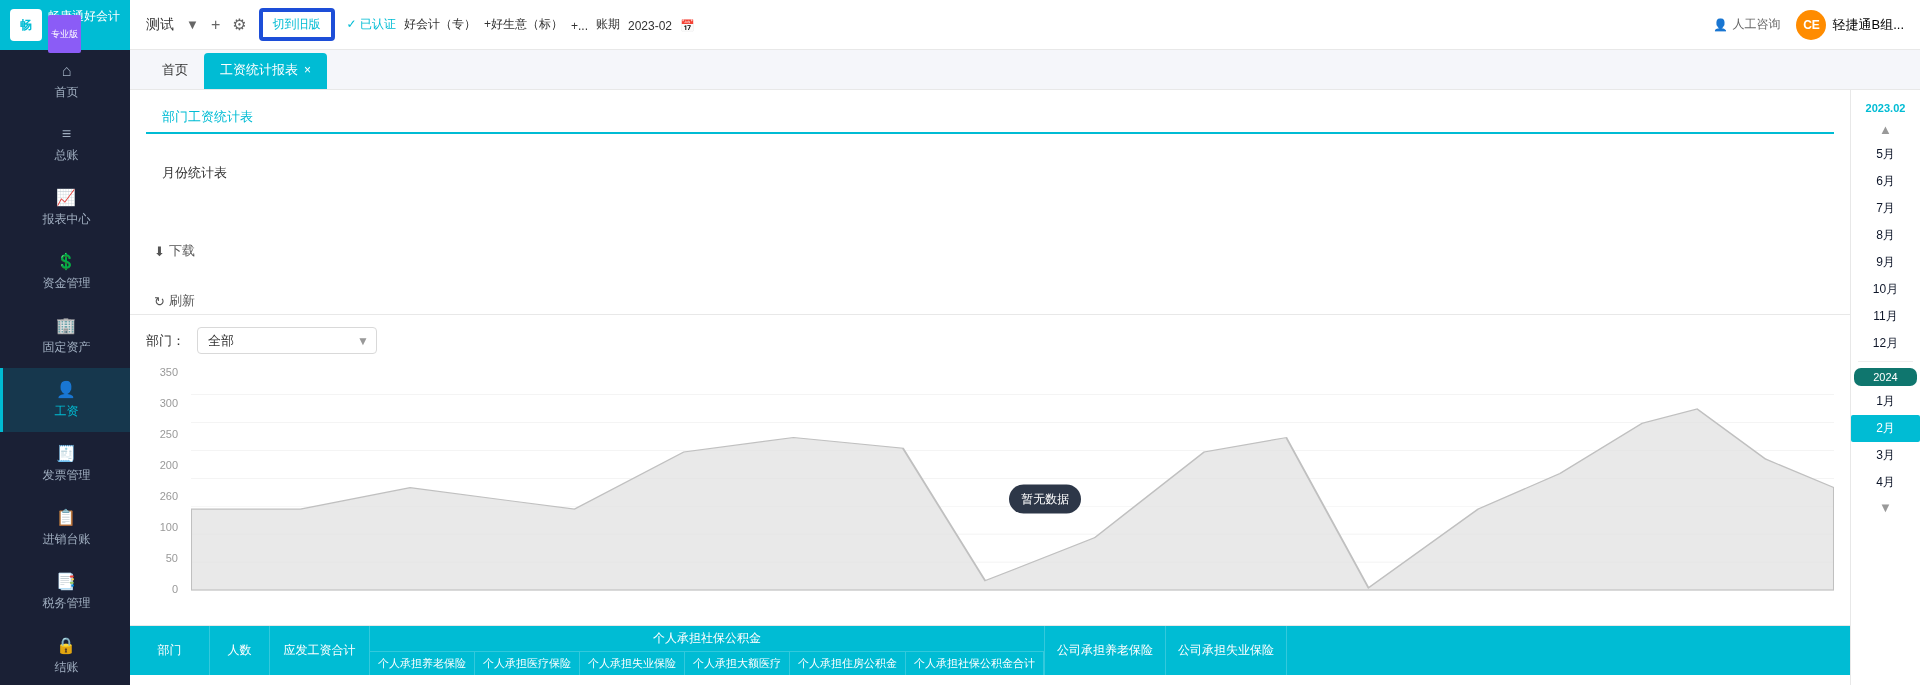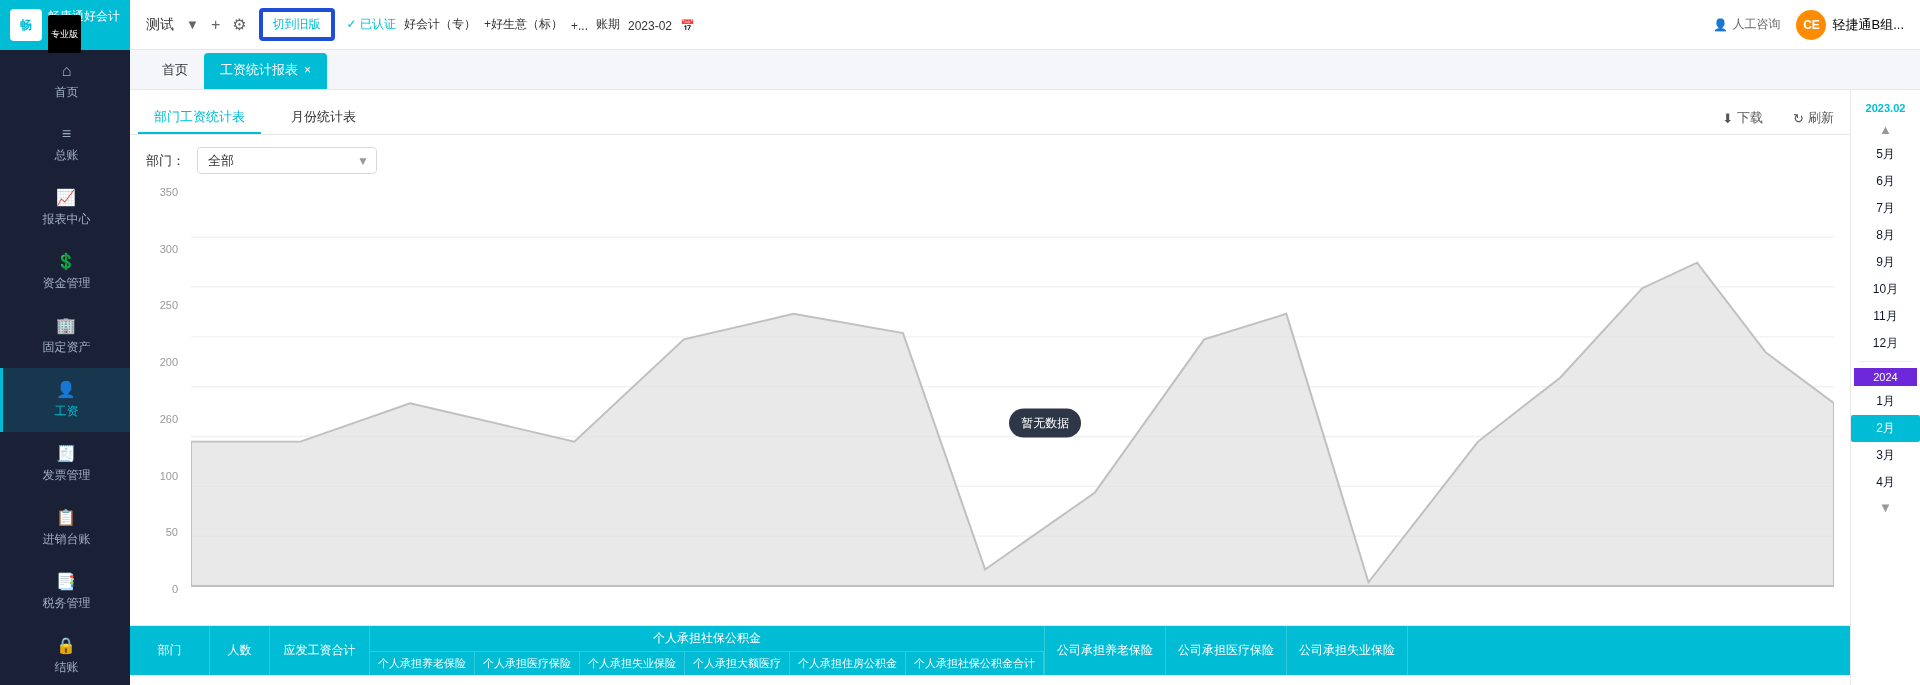--- a/index.html
+++ b/index.html
@@ -24,21 +24,21 @@
       height: 50px;
     }
     .sidebar-logo-icon {
       width: 32px; height: 32px;
       background: white;
       border-radius: 4px;
       display: flex; align-items: center; justify-content: center;
       color: #00bcd4; font-weight: bold; font-size: 12px;
     }
     .sidebar-logo-text { color: white; font-size: 12px; line-height: 1.3; }
-    .sidebar-logo-badge { background: #000000; color: white; font-size: 9px; padding: 14px 3px; border-radius: 2px; }
+    .sidebar-logo-badge { background: #8b5cf6; color: white; font-size: 9px; padding: 14px 3px; border-radius: 2px; }
     .sidebar-nav { flex: 1; overflow-y: auto; }
     .sidebar-item {
       display: flex; flex-direction: column; align-items: center; justify-content: center;
       padding: 12px 8px; cursor: pointer; gap: 4px;
       color: #a0aec0; font-size: 12px;
       border-left: 3px solid transparent;
     }
     .sidebar-item.active { background: rgba(0,188,212,0.15); color: #00bcd4; border-left-color: #00bcd4; }
     .sidebar-item-icon { font-size: 16px; }
 
@@ -116,24 +116,25 @@
       flex: 1;
       background: white;
       display: flex;
       flex-direction: column;
       overflow: hidden;
     }
 
     
     .sub-tabs {
       display: flex;
-      padding: 12px 8px 0;
-      gap: 14px;
+      padding: 12px 16px 0;
+      gap: 24px;
       border-bottom: 1px solid #e8e8e8;
       flex-shrink: 0;
+      flex-direction: column;
     }
     .sub-tab {
       padding: 6px 16px;
       font-size: 13px;
       cursor: pointer;
       color: #333;
       border-bottom: 2px solid transparent;
     }
     .sub-tab.active {
       color: #00bcd4;
@@ -510,43 +511,40 @@
               </div>
               <div class="th-sub">
                 <span>个人承担社保公积金合计</span>
               </div>
             </div>
           </div>
           <div class="th-main" style="min-width:100px">
             <span>公司承担养老保险</span>
           </div>
           <div class="th-main" style="min-width:100px">
-            <span>公司承担医疗保险</span>
-          </div>
-          <div class="th-main" style="min-width:100px">
             <span>公司承担失业保险</span>
           </div>
         </div>
       </div>
 
     </div>
 
     <div class="right-panel">
       <div class="rp-year active">2023.02</div>
       <div class="rp-up-btn">▲</div>
       <span class="rp-month">5月</span>
       <span class="rp-month">6月</span>
       <span class="rp-month">7月</span>
       <span class="rp-month">8月</span>
       <span class="rp-month">9月</span>
       <span class="rp-month">10月</span>
       <span class="rp-month">11月</span>
       <span class="rp-month">12月</span>
       <div class="rp-divider"></div>
-      <div style="background:#6d28d9;color:white;font-size:11px;padding:3px 6px;border-radius:0;text-align:center;width:90%;margin:2px auto;">2024</div>
+      <div style="background:#0f766e;color:white;font-size:11px;padding:3px 6px;border-radius:7px;text-align:center;width:90%;margin:2px auto;">2024</div>
       <span class="rp-month">1月</span>
       <span class="rp-month active">2月</span>
       <span class="rp-month">3月</span>
       <span class="rp-month">4月</span>
       <div class="rp-down-btn">▼</div>
     </div>
 
   </div>
 </div>
 

